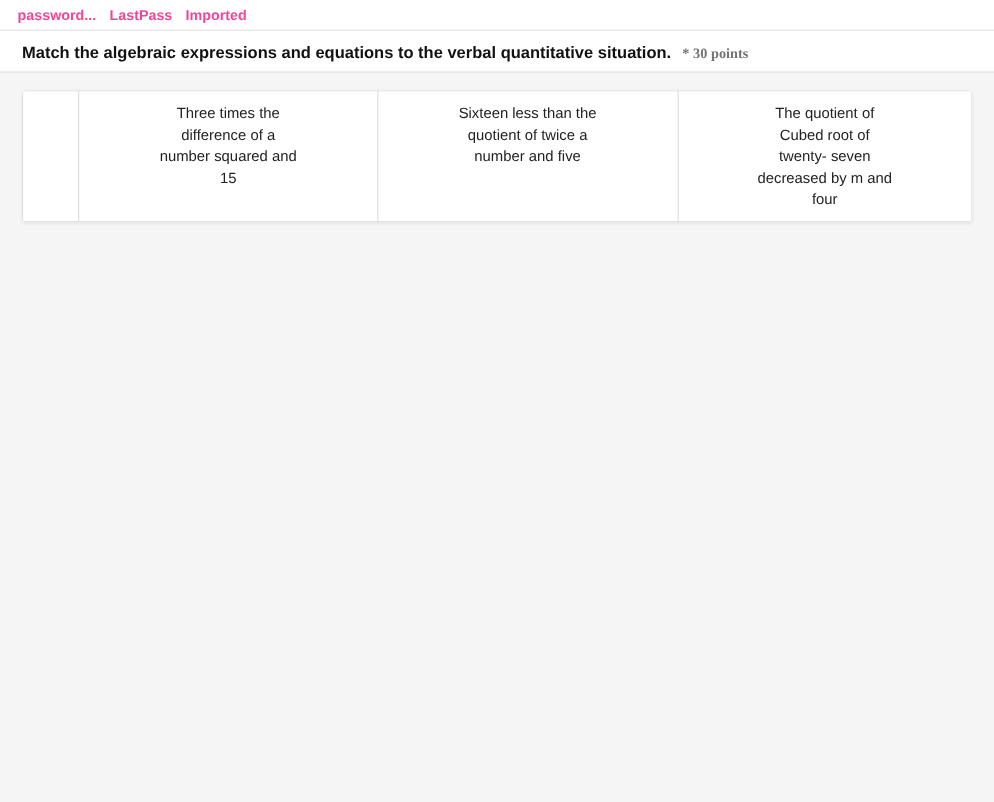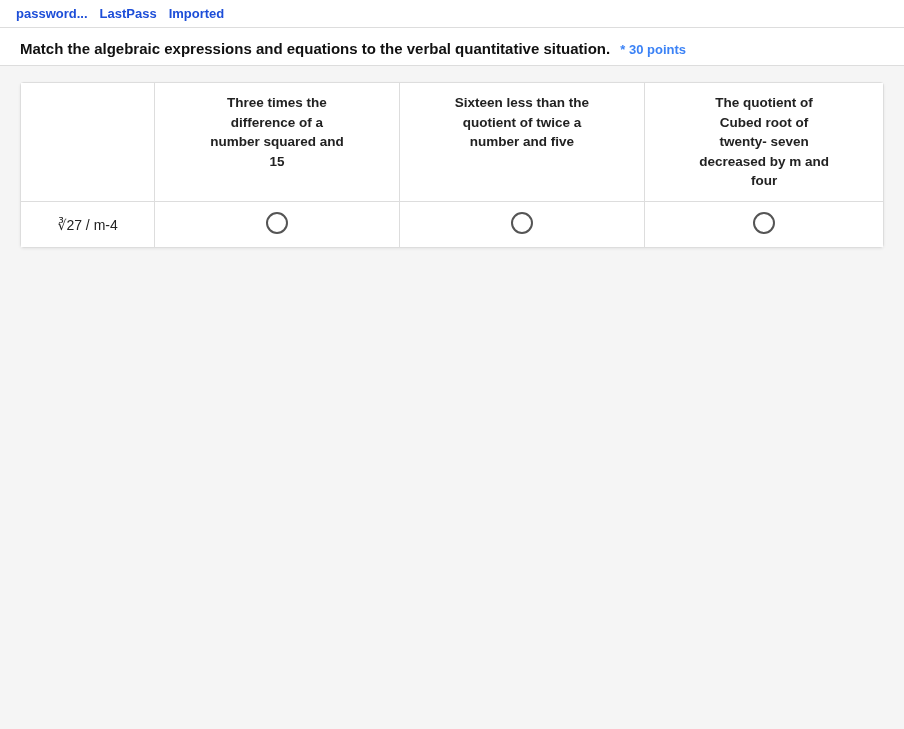--- a/index.html
+++ b/index.html
@@ -12,57 +12,58 @@
     .top-bar {
       background: #fff;
       padding: 6px 16px;
       display: flex;
       align-items: center;
       gap: 12px;
       font-size: 13px;
       color: #555;
       border-bottom: 1px solid #ddd;
     }
-    .top-bar span { color: #1d4ed8; font-weight: bold; }
+    .top-bar span { color: #ec4899; font-weight: bold; }
     .page-header {
       background: #fff;
       padding: 10px 20px 6px 20px;
       border-bottom: 1px solid #ddd;
     }
     .page-header h2 {
       font-size: 15px;
       font-weight: 600;
       color: #111;
       line-height: 1.4;
     }
     .points-badge {
       font-size: 13px;
-      color: #3b82f6;
+      color: #737373;
       margin-left: 6px;
+      font-family: Liberation Serif, serif;
     }
     .main-content {
       padding: 16px 20px;
     }
     .match-table {
       width: 100%;
       border-collapse: collapse;
       background: #fff;
       border-radius: 4px;
       overflow: hidden;
       box-shadow: 0 1px 3px rgba(0,0,0,0.07);
     }
     .match-table th, .match-table td {
       border: 1px solid #ddd;
       padding: 10px 14px;
       text-align: center;
       vertical-align: middle;
     }
     .match-table th {
       background: #fff;
-      font-weight: 700;
+      font-weight: 400;
       font-size: 13.5px;
       line-height: 1.45;
       vertical-align: top;
     }
     .match-table th.empty-header {
       background: #fff;
     }
     .match-table tr:nth-child(even) td {
       background: #f9f9f9;
     }
@@ -107,21 +108,15 @@
   <table class="match-table">
     <thead>
       <tr>
         <th class="empty-header"></th>
         <th>Three times the<br>difference of a<br>number squared and<br>15</th>
         <th>Sixteen less than the<br>quotient of twice a<br>number and five</th>
         <th>The quotient of<br>Cubed root of<br>twenty- seven<br>decreased by m and<br>four</th>
       </tr>
     </thead>
     <tbody id="table-body">
-        <tr>
-          <td class="row-label">∛27 / m-4</td>
-          <td><span class="radio-circle"></span></td>
-          <td><span class="radio-circle"></span></td>
-          <td><span class="radio-circle"></span></td>
-        </tr>
       </tbody>
   </table>
 </div>
 
 </body></html>

